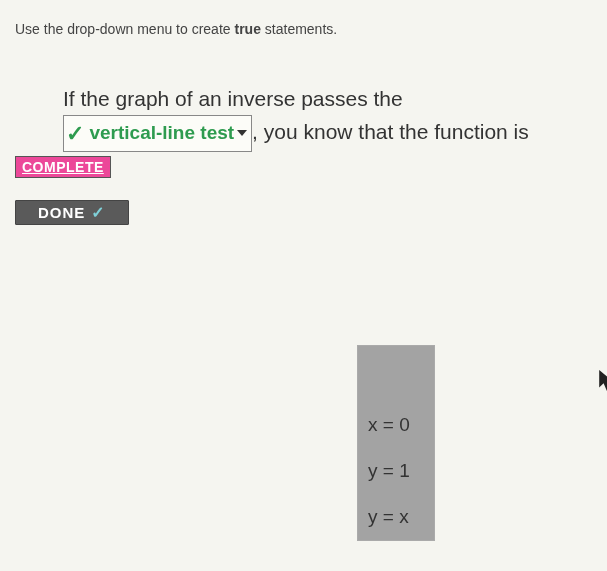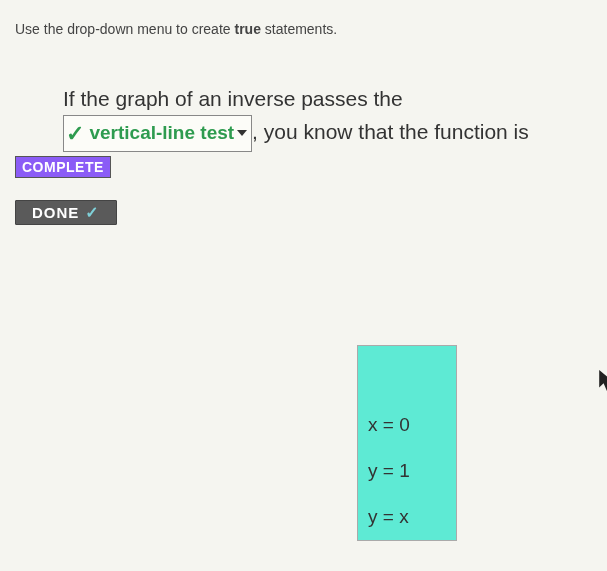--- a/index.html
+++ b/index.html
@@ -59,38 +59,39 @@
       margin-left: 3px;
       width: 0;
       height: 0;
       border-left: 5px solid transparent;
       border-right: 5px solid transparent;
       border-top: 6px solid #333;
       display: inline-block;
     }
     .badge-complete {
       display: inline-block;
-      background: #8b5cf6;
+      background: #ec4899;
       color: #fff;
       font-size: 14px;
       font-weight: bold;
       letter-spacing: 0.5px;
       padding: 2px 6px;
       border: 1px solid #555;
       margin-top: 4px;
+      text-decoration: underline;
     }
     .badge-done {
       display: inline-flex;
       align-items: center;
       background: #5a5a5a;
       color: #fff;
       font-size: 15px;
       font-weight: bold;
       letter-spacing: 1px;
-      padding: 2px 16px;
+      padding: 2px 22px;
       border: 1px solid #444;
       margin-top: 4px;
       border-radius: 1px;
     }
     .done-check {
       color: #7fd0d8;
       margin-left: 6px;
       font-size: 16px;
     }
     .select-box {
@@ -105,22 +106,22 @@
     .select-box .chevron-down {
       position: absolute;
       right: 6px;
       top: 9px;
     }
     .dropdown-menu {
       position: absolute;
       left: 357px;
       top: 345px;
       border: 1px solid #aaa;
-      background: #5eead4;
-      width: 100px;
+      background: #a3a3a3;
+      width: 78px;
     }
     .dropdown-blank {
       height: 56px;
       border-bottom: 0;
     }
     .dropdown-option {
       padding: 12px 10px;
       font-size: 19px;
       color: #333;
       border-top: 0;

